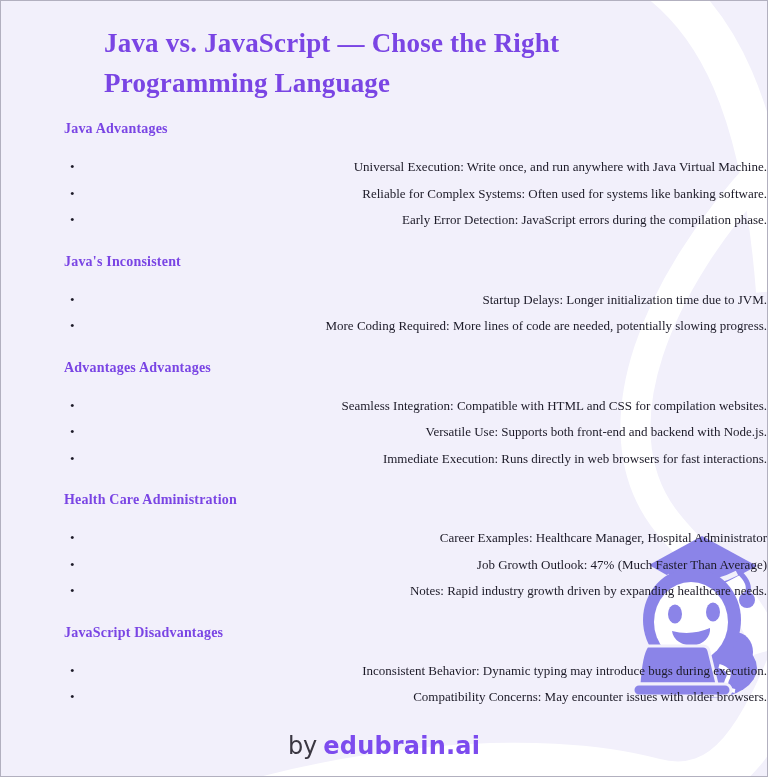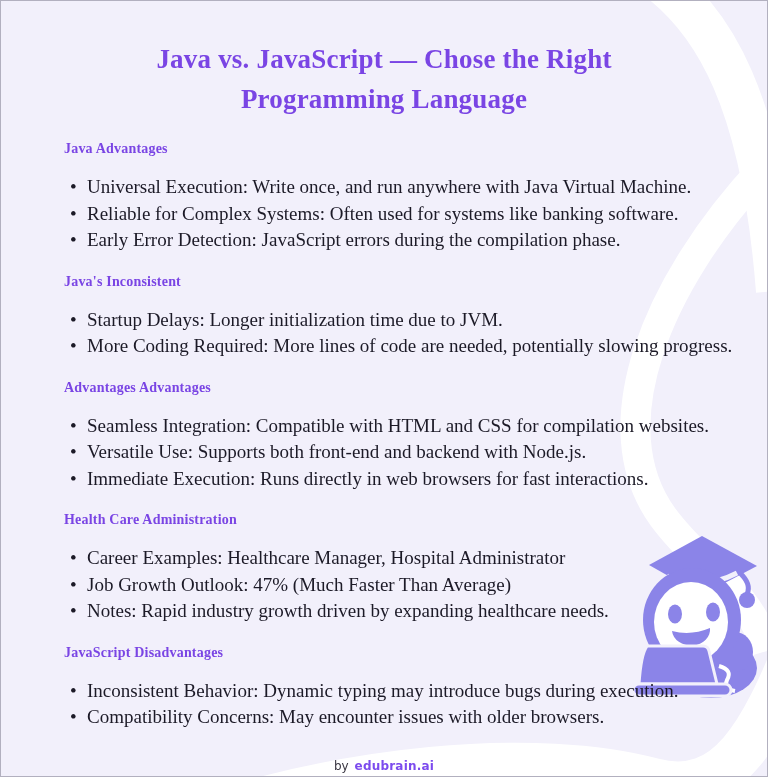--- a/index.html
+++ b/index.html
@@ -9,23 +9,23 @@
     box-sizing:border-box;
     background:#F2F0FB;
     border:1px solid #b2b0bf;
     overflow:hidden;
     font-family:"Liberation Serif","DejaVu Serif",serif;
   }
   .deco{position:absolute;inset:0;z-index:0;pointer-events:none;}
   .mascot{position:absolute;left:630px;top:533px;z-index:1;pointer-events:none;}
   .content{position:relative;z-index:2;padding-top:22px;}
   h1.title{
-    margin:16px auto;
+    margin:0 auto;
     max-width:560px;
-    text-align:center;
+    text-align:left;
     font-size:27px;
     line-height:40px;
     font-weight:600;
     color:#7A45E4;
     letter-spacing:0.2px;
   }
   h2.section-heading{
     margin:12px 0 0 63px;
     font-size:14px;
     line-height:27px;
@@ -35,36 +35,37 @@
   }
   h2.gap{margin-top:14px;}
   ul.bullets{
     list-style:none;
     margin:12px 0 0 63px;
     padding:0;
   }
   ul.bullets li{
     position:relative;
     padding-left:23px;
-    font-size:19px;
+    font-size:13px;
     line-height:26.5px;
     color:#1C1A27;
     white-space:nowrap;
+    text-align:right;
   }
   ul.bullets li::before{
     content:"•";
     position:absolute;
     left:6px;
     color:#1C1A27;
   }
   .footer{
     margin-top:22px;
     text-align:center;
     font-family:"DejaVu Sans","Liberation Sans",sans-serif;
-    font-size:12px;
+    font-size:24px;
     line-height:26px;
   }
   .footer .by{color:#3A3742;font-weight:400;margin-right:6px;}
   .footer .brand{color:#7C4BEE;font-weight:700;letter-spacing:0.2px;}
 </style>
 </head>
 <body>
 
 <div class="page">
 

